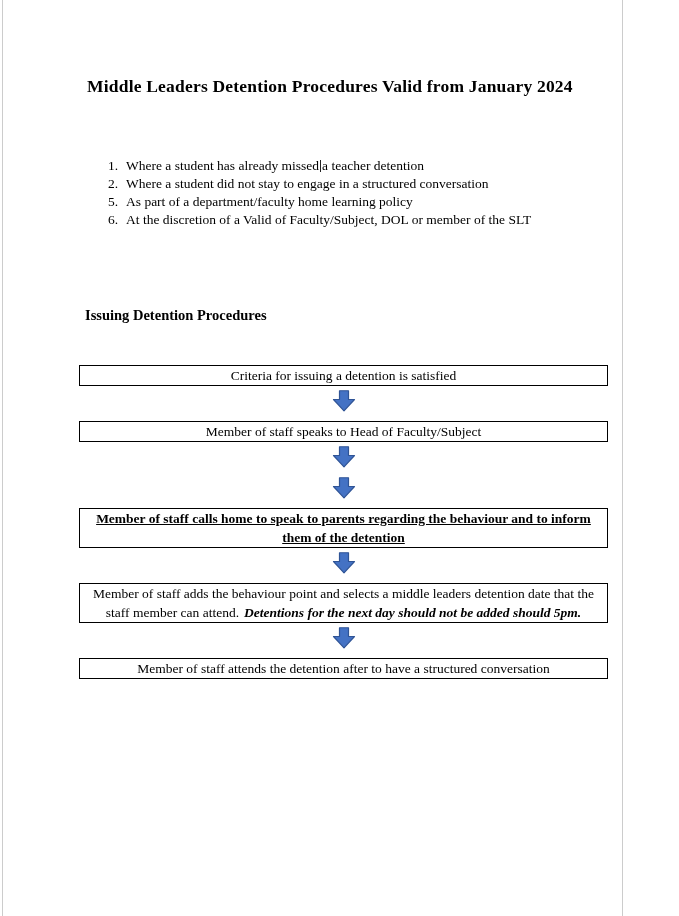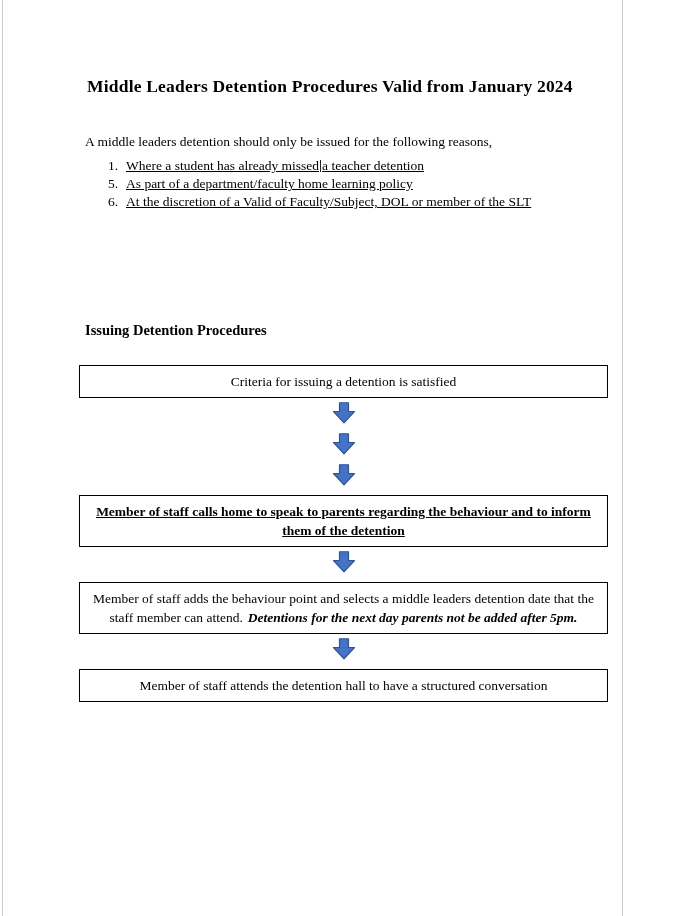--- a/index.html
+++ b/index.html
@@ -29,72 +29,74 @@
     position: absolute;
     left: 82px; top: 134px;
     font-size: 13.5px;
     white-space: nowrap;
   }
   .reasons {
     position: absolute;
     left: 105px; top: 157px;
     font-size: 13.5px;
   }
-  .reason-item { line-height: 18px; white-space: nowrap; text-decoration: underline; }
+  .reason-item { line-height: 18px; white-space: nowrap; }
   .reason-num { display: inline-block; width: 18px; }
   .caret {
     display: inline-block;
     width: 1px; height: 12px;
     background: #222222;
     margin: 0 1px -2px 1px;
   }
   .section-heading {
     position: absolute;
-    left: 82px; top: 322px;
+    left: 82px; top: 307px;
     font-size: 14.5px;
     font-weight: bold;
     white-space: nowrap;
   }
   .flowchart {
     position: absolute;
     left: 76px; top: 365px;
     width: 529px;
   }
   .flow-box {
     width: 100%;
     border: 1.5px solid #000000;
     background: #ffffff;
     text-align: center;
     font-size: 13.5px;
     line-height: 19px;
-    padding: 6px 8px;
+    padding: 0 8px;
   }
   .flow-box.bold { font-weight: bold; text-decoration: underline; }
   .flow-box .em {
     font-weight: bold;
     font-style: italic;
     margin-left: 5px;
   }
   .flow-arrow {
     display: block;
     margin: 4px auto 9px auto;
   }
 </style>
 </head>
 <body>
 
 <div class="page">
 
   <h1 class="doc-title">Middle Leaders Detention Procedures Valid from January 2024</h1>
 
-  <p class="intro">A middle leaders detention should only be issued for the following reasons,</p>
 
   <div class="reasons">
     <div class="reason-item">
       <span class="reason-num">1.</span><span>Where a student has already missed</span><span class="caret"></span><span>a teacher detention</span>
+    </div>
+    <div class="reason-item">
+      <span class="reason-num">2.</span><span>Where a student did not stay to engage in a structured conversation</span>
     </div>
     <div class="reason-item">
       <span class="reason-num">5.</span><span>As part of a department/faculty home learning policy</span>
     </div>
     <div class="reason-item">
       <span class="reason-num">6.</span><span>At the discretion of a Valid of Faculty/Subject, DOL or member of the SLT</span>
     </div>
   </div>
 
   <h2 class="section-heading">Issuing Detention Procedures</h2>
@@ -102,44 +104,47 @@
   <div class="flowchart">
 
     <div class="flow-box">
       <span>Criteria for issuing a detention is satisfied</span>
     </div>
 
     <svg class="flow-arrow" width="24" height="22" viewBox="0 0 24 22">
       <polygon points="7.5,0.75 16.5,0.75 16.5,9.5 22.5,9.5 12,20.8 1.5,9.5 7.5,9.5" stroke-width="1.2" stroke-linejoin="round" fill="#4472C4" stroke="#2F5496"></polygon>
     </svg>
 
+    <div class="flow-box">
+      <span>Member of staff speaks to Head of Faculty/Subject</span>
+    </div>
 
     <svg class="flow-arrow" width="24" height="22" viewBox="0 0 24 22">
       <polygon points="7.5,0.75 16.5,0.75 16.5,9.5 22.5,9.5 12,20.8 1.5,9.5 7.5,9.5" stroke-width="1.2" stroke-linejoin="round" fill="#4472C4" stroke="#2F5496"></polygon>
     </svg>
 
 
     <svg class="flow-arrow" width="24" height="22" viewBox="0 0 24 22">
       <polygon points="7.5,0.75 16.5,0.75 16.5,9.5 22.5,9.5 12,20.8 1.5,9.5 7.5,9.5" stroke-width="1.2" stroke-linejoin="round" fill="#4472C4" stroke="#2F5496"></polygon>
     </svg>
 
     <div class="flow-box bold">
       <span>Member of staff calls home to speak to parents regarding the behaviour and to inform them of the detention</span>
     </div>
 
     <svg class="flow-arrow" width="24" height="22" viewBox="0 0 24 22">
       <polygon points="7.5,0.75 16.5,0.75 16.5,9.5 22.5,9.5 12,20.8 1.5,9.5 7.5,9.5" stroke-width="1.2" stroke-linejoin="round" fill="#4472C4" stroke="#2F5496"></polygon>
     </svg>
 
     <div class="flow-box">
-      <span>Member of staff adds the behaviour point and selects a middle leaders detention date that the staff member can attend.</span><span class="em">Detentions for the next day parents not be added after 5pm.</span>
+      <span>Member of staff adds the behaviour point and selects a middle leaders detention date that the staff member can attend.</span><span class="em">Detentions for the next day should not be added should 5pm.</span>
     </div>
 
     <svg class="flow-arrow" width="24" height="22" viewBox="0 0 24 22">
       <polygon points="7.5,0.75 16.5,0.75 16.5,9.5 22.5,9.5 12,20.8 1.5,9.5 7.5,9.5" stroke-width="1.2" stroke-linejoin="round" fill="#4472C4" stroke="#2F5496"></polygon>
     </svg>
 
     <div class="flow-box">
-      <span>Member of staff attends the detention hall to have a structured conversation</span>
+      <span>Member of staff attends the detention after to have a structured conversation</span>
     </div>
 
   </div>
 </div>
 
 </body></html>

